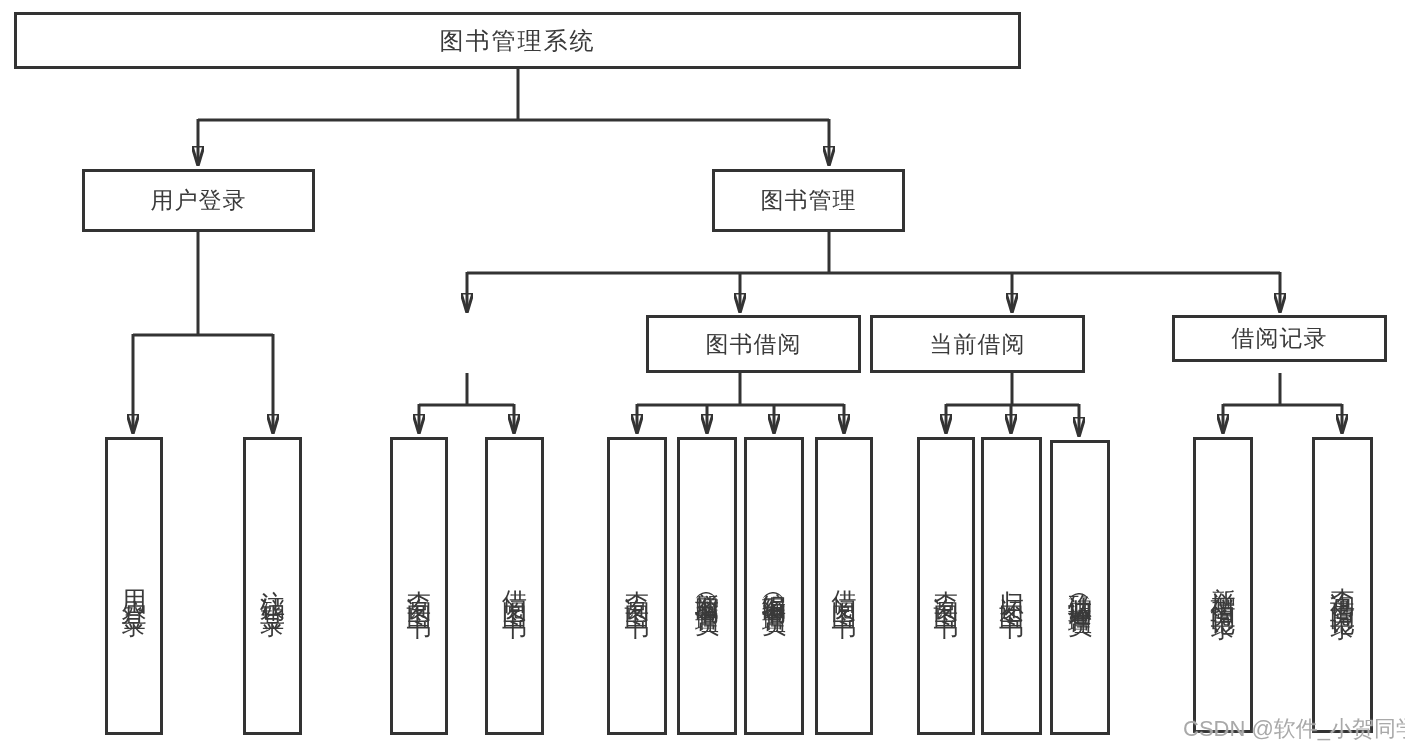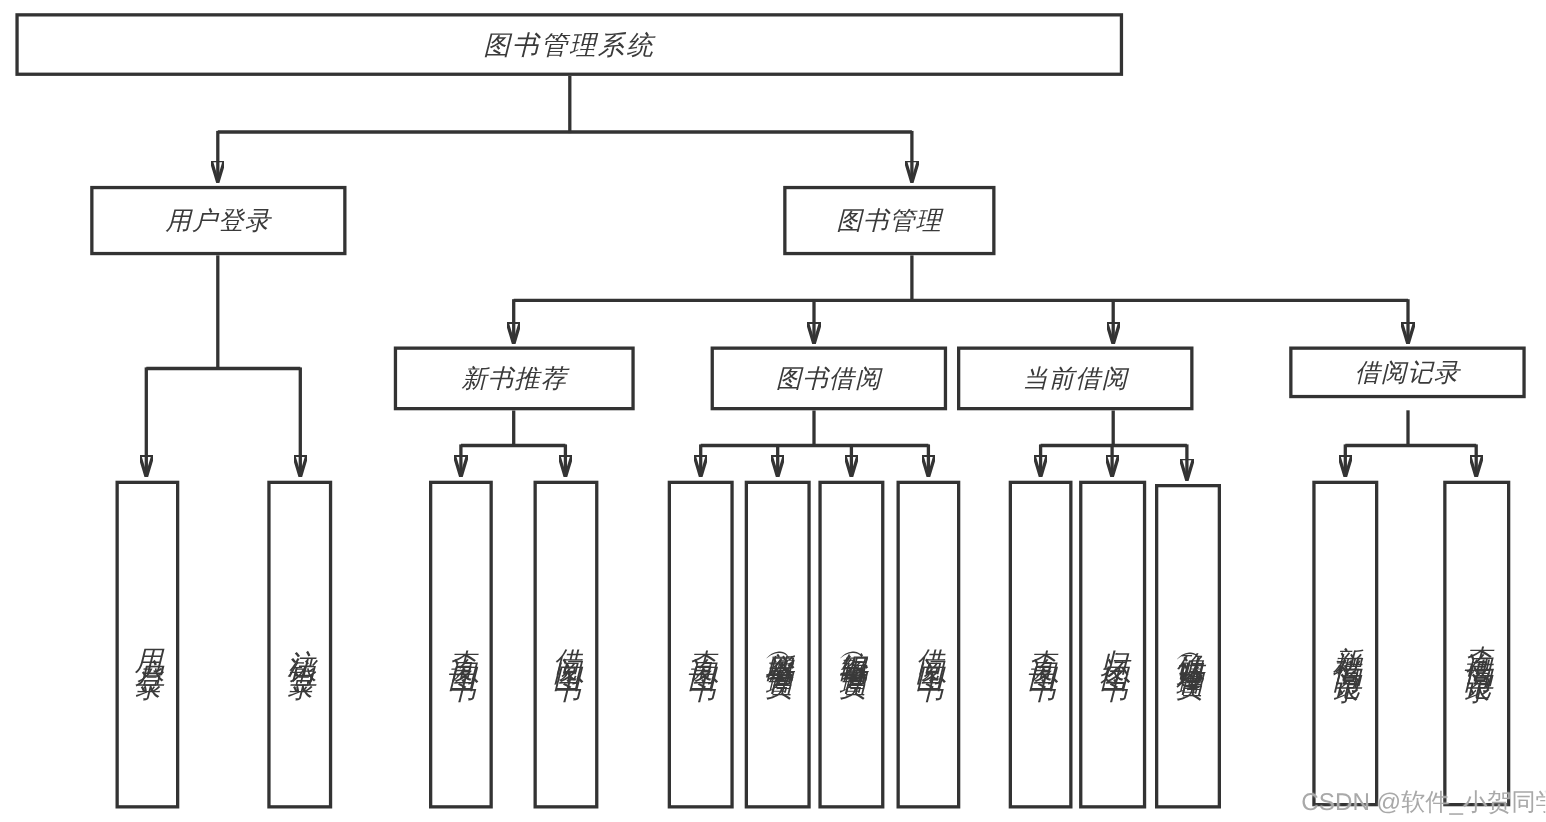--- a/index.html
+++ b/index.html
@@ -28,21 +28,20 @@
   }
   .connectors line, .connectors path { stroke: var(--line_color); stroke-width: 3; fill: none; }
   .node {
     position: absolute;
     background: var(--background);
     border: 3px solid var(--line_color);
     display: flex;
     align-items: center;
     justify-content: center;
     color: var(--text_color);
-    font-style: italic;
   }
   .node.h { font-size: 23px; letter-spacing: 1px; }
   .node.root { font-size: 24px; letter-spacing: 2px; }
   .node.leaf span {
     writing-mode: vertical-rl;
     text-orientation: mixed;
     font-size: 25px;
     letter-spacing: 8px;
     line-height: 1;
     white-space: nowrap;
@@ -116,23 +115,20 @@
     <span>图书管理系统</span>
   </div>
 
   <div class="node h" style="left:82px; top:169px; width:233px; height:63px;">
     <span>用户登录</span>
   </div>
   <div class="node h" style="left:712px; top:169px; width:193px; height:63px;">
     <span>图书管理</span>
   </div>
 
-  <div class="node h" style="left:358px; top:315px; width:219px; height:58px;">
-    <span>新书推荐</span>
-  </div>
   <div class="node h" style="left:632px; top:315px; width:215px; height:58px;margin-left:14px;">
     <span>图书借阅</span>
   </div>
   <div class="node h" style="left:870px; top:315px; width:215px; height:58px;">
     <span>当前借阅</span>
   </div>
   <div class="node h" style="left:1172px; top:315px; width:215px; height:47px;">
     <span>借阅记录</span>
   </div>
 

